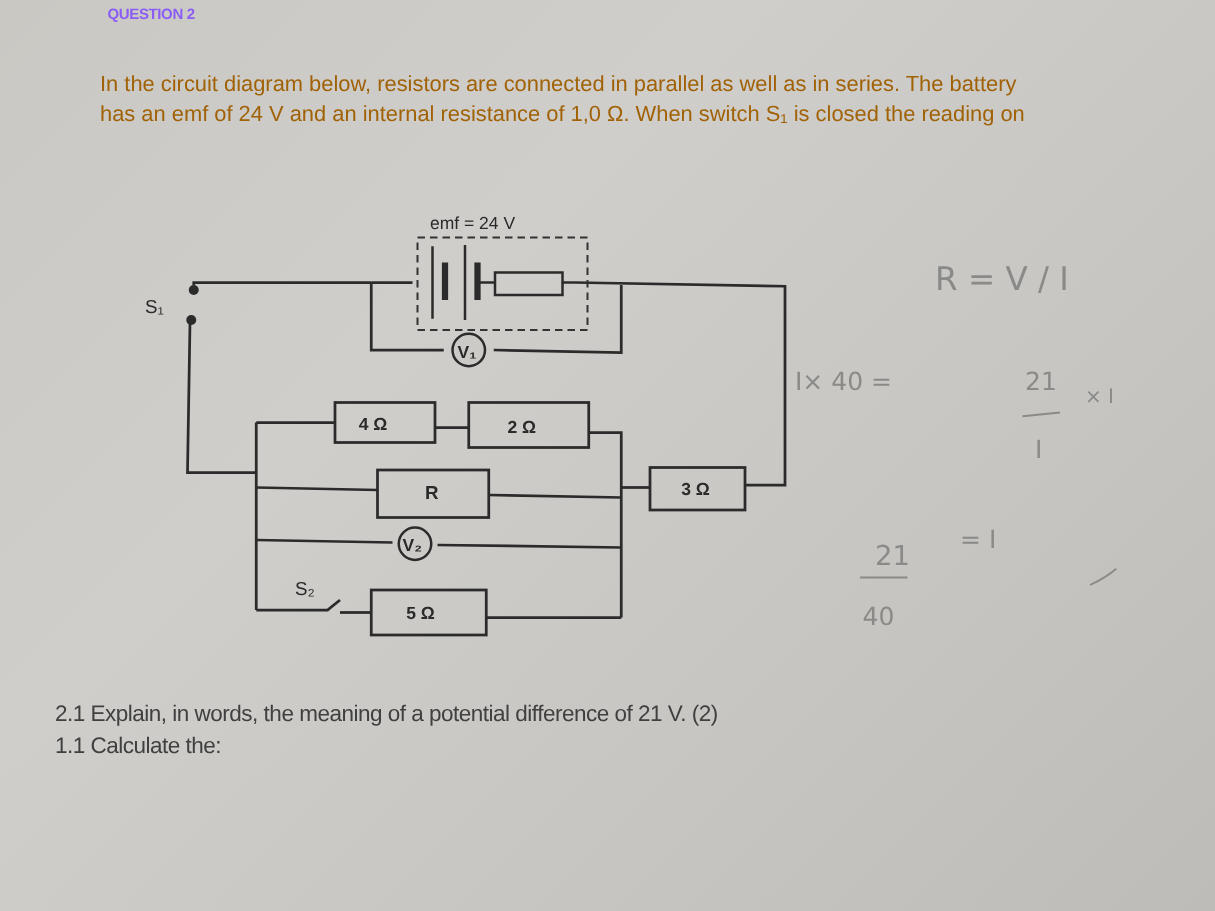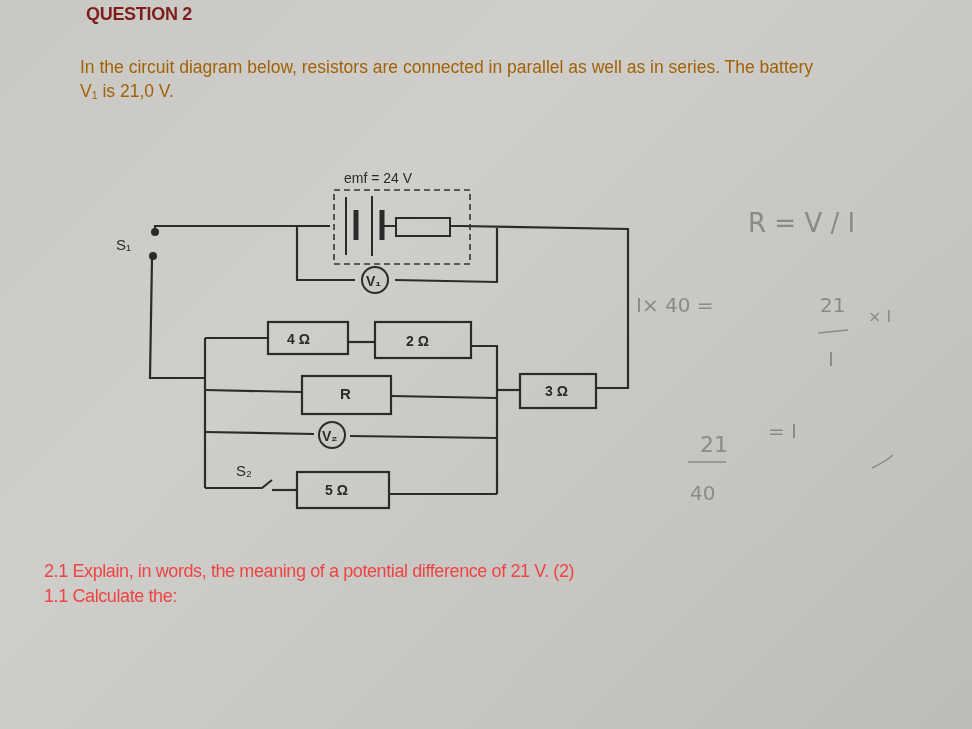--- a/index.html
+++ b/index.html
@@ -3,35 +3,35 @@
 <meta charset="utf-8">
 <style>
   html, body { margin: 0; padding: 0; }
   body {
     width: 972px; height: 729px; overflow: hidden; position: relative;
     background: linear-gradient(135deg, #c9c8c3 0%, #cfcecb 35%, #c6c5c1 70%, #bdbcb8 100%);
     font-family: "Liberation Sans", sans-serif;
     color: #2a2a2a;
   }
   .abs { position: absolute; }
-  .title { left: 86px; top: 4px; font-size: 18px; font-weight: bold; letter-spacing: -0.3px; color:#7f1d1d; }
+  .title { left: 86px; top: 4px; font-size: 12px; font-weight: bold; letter-spacing: -0.3px; color:#8b5cf6; }
   .intro { left: 80px; top: 55px; width: 870px; font-size: 17.5px; line-height: 24px; color:#a16207; }
   .intro .line { display:block; white-space: nowrap; }
-  .q { left: 44px; font-size: 18px; color:#ef4444; letter-spacing:-0.4px; }
+  .q { left: 44px; font-size: 18px; color:#404040; letter-spacing:-0.4px; }
   svg text { font-family: "Liberation Sans", sans-serif; fill: #2a2a2a; }
   .hw text { font-family: "DejaVu Sans", sans-serif; fill: #8a8a88; }
 </style>
 </head>
 <body>
 
 <div class="abs title">QUESTION 2</div>
 
 <div class="abs intro">
   <span class="line">In the circuit diagram below, resistors are connected in parallel as well as in series. The battery</span>
-  <span class="line">V₁ is 21,0 V.</span>
+  <span class="line">has an emf of 24 V and an internal resistance of 1,0 Ω. When switch S₁ is closed the reading on</span>
 </div>
 
 <svg class="abs" style="left:0;top:0" width="972" height="729">
   <g stroke="#2b2b2b" stroke-width="2.2" fill="none">
 
     <polyline points="155,228 155,226 297,226"></polyline>
     <polyline points="297,226 330,226"></polyline>
     <polyline points="460,226 628,229 628,388 596,388"></polyline>
 
     <polyline points="297,226 297,280 355,280"></polyline>

